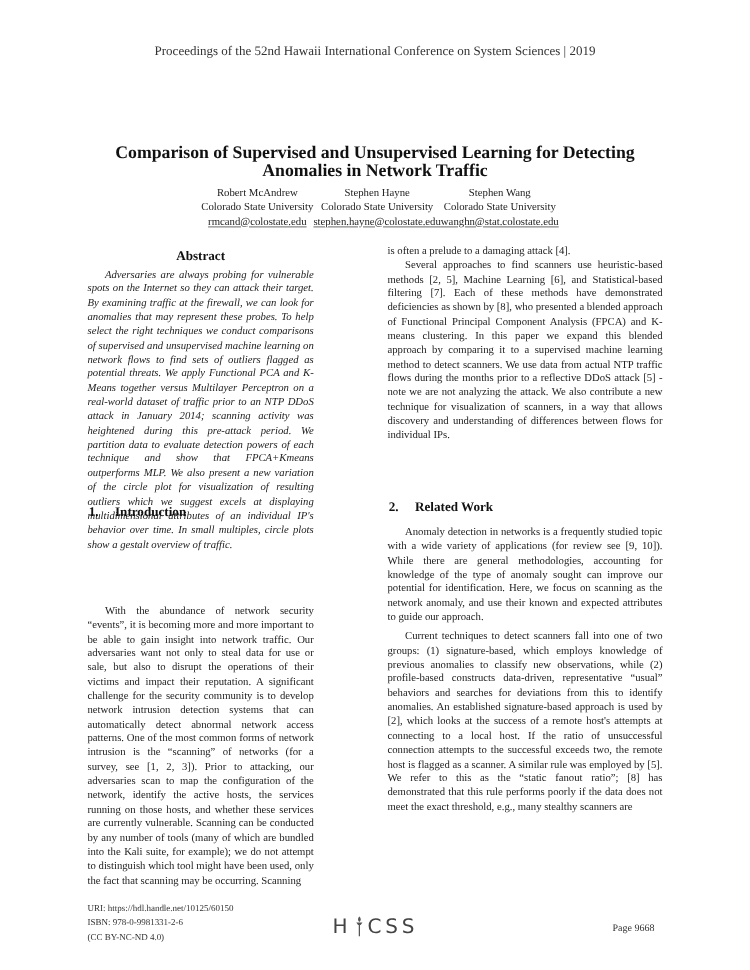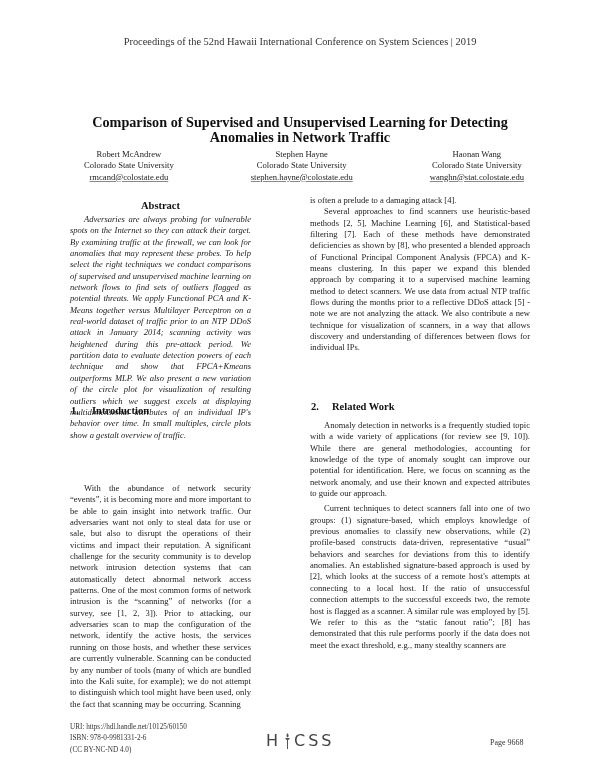--- a/index.html
+++ b/index.html
@@ -1,19 +1,19 @@
 <!DOCTYPE html>
 <html><head>
 <meta charset="utf-8">
 <style>
   html, body { margin: 0; padding: 0; background: #ffffff; }
   body { width: 600px; height: 776px; position: relative; overflow: hidden; font-family: "Liberation Serif", serif; color: #222; }
   .header { position: absolute; top: 36px; left: 0; width: 600px; text-align: center; font-size: 10.4px; color: #333; }
   .title { position: absolute; top: 95px; left: 60px; width: 480px; text-align: center; font-weight: bold; font-size: 14.2px; line-height: 15px; color: #111; margin-top: 20px; }
-  .authors { position: absolute; top: 149px; left: 84px; width: 440px; display: flex; justify-content: space-between; }
+  .authors { position: absolute; top: 149px; left: 84px; width: 440px; display: flex; justify-content: center; }
   .author { text-align: center; font-size: 8.6px; line-height: 11.3px; color: #222; }
   .author .email { text-decoration: underline; text-decoration-color: #888; }
   .abs-heading { position: absolute; top: 200px; left: 70px; width: 181px; text-align: center; font-weight: bold; font-size: 10.5px; color: #111; }
   .abs-body { position: absolute; top: 214px; left: 70px; width: 181px; font-style: italic; font-size: 8.55px; line-height: 11.35px; text-align: justify; }
   .sec-heading { font-weight: bold; font-size: 10.5px; color: #111; text-align: right; }
   .sec1 { position: absolute; top: 405px; left: 71px; }
   .intro-body { position: absolute; top: 483px; left: 70px; width: 181px; font-size: 8.55px; line-height: 11.35px; text-align: justify; font-family: Liberation Serif, serif; }
   .right-body1 { position: absolute; top: 195px; left: 310px; width: 220px; font-size: 8.55px; line-height: 11.35px; text-align: justify; }
   .sec2 { position: absolute; top: 401px; left: 311px; }
   .right-body2 { position: absolute; top: 420px; left: 310px; width: 220px; font-size: 8.55px; line-height: 11.35px; text-align: justify; }
@@ -40,21 +40,21 @@
     <div>Robert McAndrew</div>
     <div>Colorado State University</div>
     <div class="email">rmcand@colostate.edu</div>
   </div>
   <div class="author">
     <div>Stephen Hayne</div>
     <div>Colorado State University</div>
     <div class="email">stephen.hayne@colostate.edu</div>
   </div>
   <div class="author">
-    <div>Haonan Wang</div>
+    <div>Stephen Wang</div>
     <div>Colorado State University</div>
     <div class="email">wanghn@stat.colostate.edu</div>
   </div>
 </div>
 
 <div class="abs-heading">Abstract</div>
 <div class="abs-body">
   <p>Adversaries are always probing for vulnerable spots on the Internet so they can attack their target. By examining traffic at the firewall, we can look for anomalies that may represent these probes. To help select the right techniques we conduct comparisons of supervised and unsupervised machine learning on network flows to find sets of outliers flagged as potential threats. We apply Functional PCA and K-Means together versus Multilayer Perceptron on a real-world dataset of traffic prior to an NTP DDoS attack in January 2014; scanning activity was heightened during this pre-attack period. We partition data to evaluate detection powers of each technique and show that FPCA+Kmeans outperforms MLP. We also present a new variation of the circle plot for visualization of resulting outliers which we suggest excels at displaying multidimensional attributes of an individual IP's behavior over time. In small multiples, circle plots show a gestalt overview of traffic.</p>
 </div>
 

